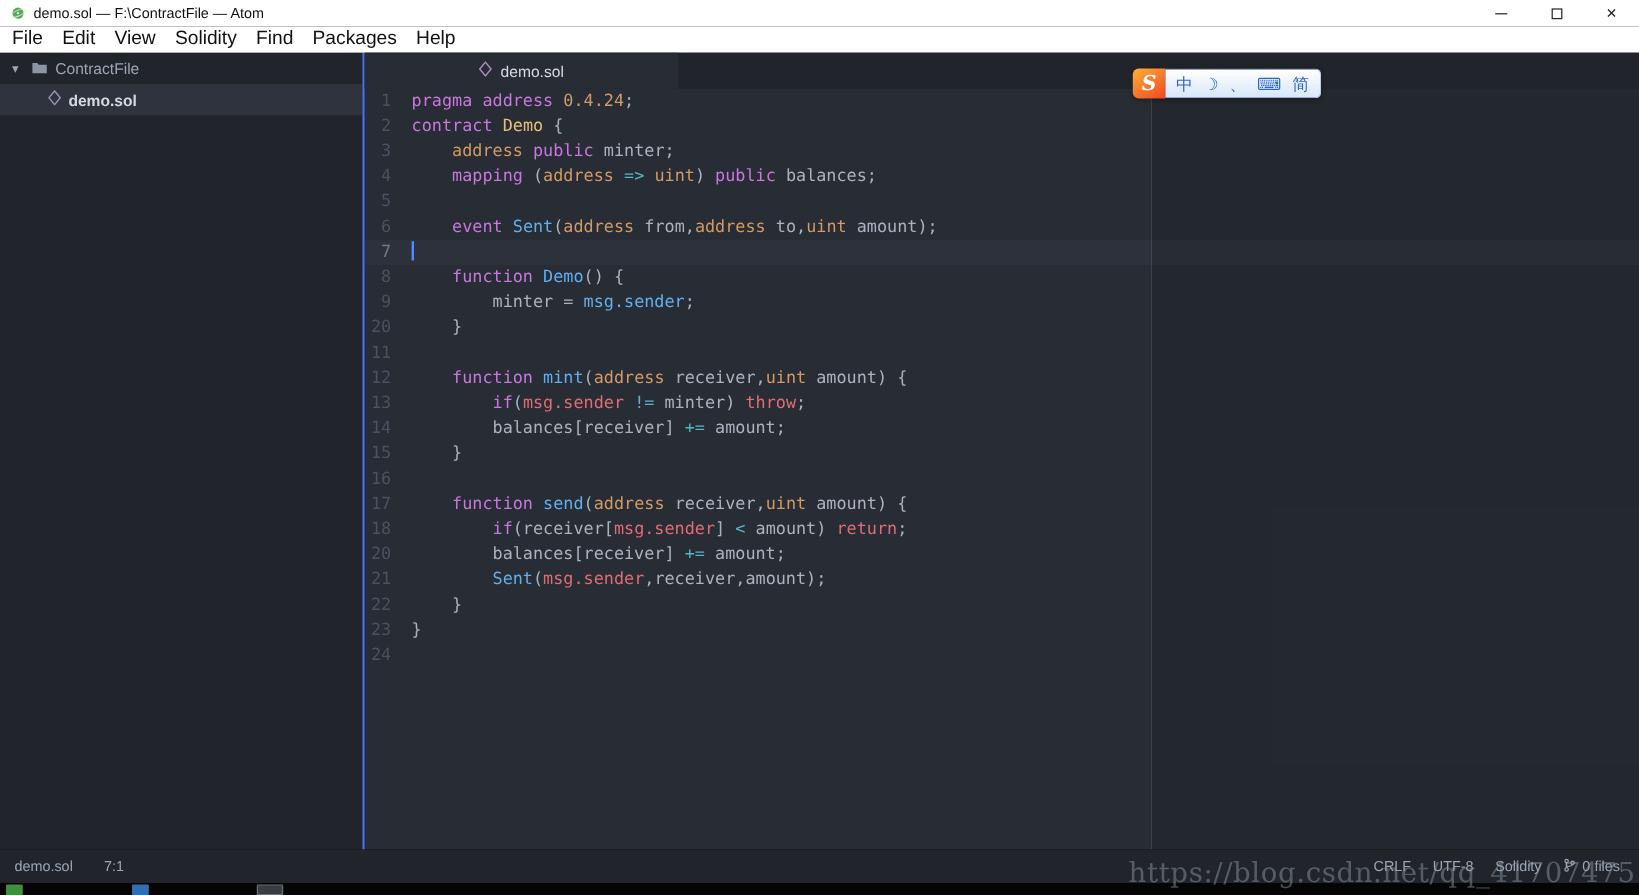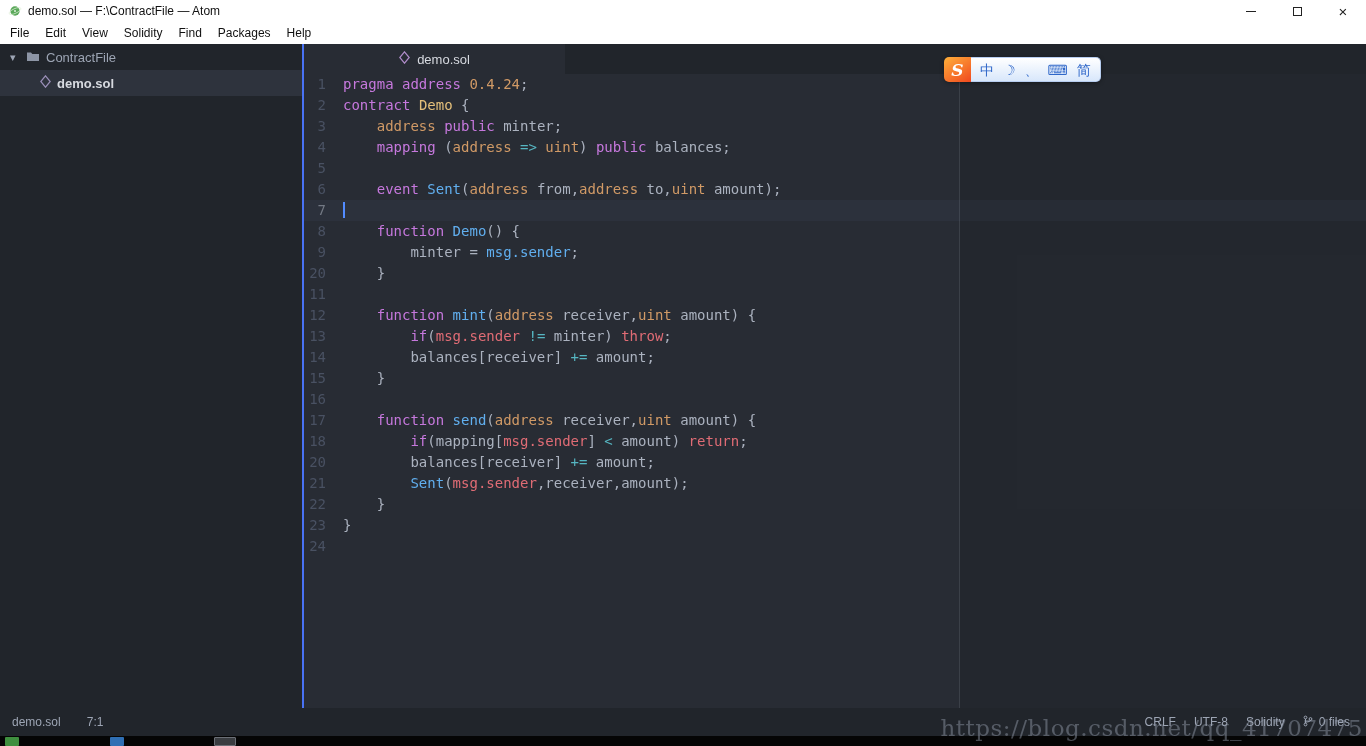--- a/index.html
+++ b/index.html
@@ -15,21 +15,21 @@
   }
   
   .titlebar{height:22px;background:#ffffff;display:flex;align-items:center;color:#111;font-size:12px}
   .titlebar .app-icon{margin:0 6px 0 8px;display:flex;align-items:center}
   .win-controls{margin-left:auto;display:flex;height:100%}
   .win-btn{width:46px;display:flex;align-items:center;justify-content:center;color:#222;font-size:13px;cursor:default}
   .win-btn .min-glyph{display:inline-block;width:10px;border-bottom:1px solid #222}
   .win-btn .max-glyph{display:inline-block;width:9px;height:9px;border:1px solid #222}
   .win-btn .close-glyph{font-size:15px;line-height:1}
   
-  .menubar{height:22px;background:#ffffff;display:flex;align-items:center;font-size:12px;color:#111;padding-left:2px}
+  .menubar{height:22px;background:#ffffff;display:flex;align-items:center;font-size:16px;color:#111;padding-left:2px}
   .menu-item{padding:3px 8px}
   
   .main{position:absolute;top:44px;left:0;right:0;bottom:38px;display:flex}
   .tree{width:302px;background:var(--panel);color:#9da5b4;font-size:13px;flex:0 0 302px}
   .tree-header{height:28px;display:flex;align-items:center;justify-content:center;color:#9da5b4}
   .tree-row{height:26px;display:flex;align-items:center;gap:6px;padding-left:10px;white-space:nowrap}
   .tree-row.selected{background:#2e333d;color:#d7dae0;font-weight:bold;padding-left:40px}
   .chevron{font-size:11px;color:#9da5b4;width:10px}
   .divider{width:2px;background:var(--divider);flex:0 0 2px}
   .editor-col{flex:1;display:flex;flex-direction:column;background:var(--bg);min-width:0}
@@ -152,21 +152,21 @@
           <div class="code-line"><span class="gutter-num">8</span><span class="code-text"><span class="tk-d">    </span><span class="tk-k">function</span><span class="tk-d"> </span><span class="tk-f">Demo</span><span class="tk-d">() {</span></span></div>
           <div class="code-line"><span class="gutter-num">9</span><span class="code-text"><span class="tk-d">        minter = </span><span class="tk-f">msg.sender</span><span class="tk-d">;</span></span></div>
           <div class="code-line"><span class="gutter-num">20</span><span class="code-text"><span class="tk-d">    }</span></span></div>
           <div class="code-line"><span class="gutter-num">11</span><span class="code-text"></span></div>
           <div class="code-line"><span class="gutter-num">12</span><span class="code-text"><span class="tk-d">    </span><span class="tk-k">function</span><span class="tk-d"> </span><span class="tk-f">mint</span><span class="tk-d">(</span><span class="tk-t">address</span><span class="tk-d"> receiver,</span><span class="tk-t">uint</span><span class="tk-d"> amount) {</span></span></div>
           <div class="code-line"><span class="gutter-num">13</span><span class="code-text"><span class="tk-d">        </span><span class="tk-k">if</span><span class="tk-d">(</span><span class="tk-r">msg.sender</span><span class="tk-d"> </span><span class="tk-o">!=</span><span class="tk-d"> minter) </span><span class="tk-r">throw</span><span class="tk-d">;</span></span></div>
           <div class="code-line"><span class="gutter-num">14</span><span class="code-text"><span class="tk-d">        balances[receiver] </span><span class="tk-o">+=</span><span class="tk-d"> amount;</span></span></div>
           <div class="code-line"><span class="gutter-num">15</span><span class="code-text"><span class="tk-d">    }</span></span></div>
           <div class="code-line"><span class="gutter-num">16</span><span class="code-text"></span></div>
           <div class="code-line"><span class="gutter-num">17</span><span class="code-text"><span class="tk-d">    </span><span class="tk-k">function</span><span class="tk-d"> </span><span class="tk-f">send</span><span class="tk-d">(</span><span class="tk-t">address</span><span class="tk-d"> receiver,</span><span class="tk-t">uint</span><span class="tk-d"> amount) {</span></span></div>
-          <div class="code-line"><span class="gutter-num">18</span><span class="code-text"><span class="tk-d">        </span><span class="tk-k">if</span><span class="tk-d">(mapping[</span><span class="tk-r">msg.sender</span><span class="tk-d">] </span><span class="tk-o">&lt;</span><span class="tk-d"> amount) </span><span class="tk-r">return</span><span class="tk-d">;</span></span></div>
+          <div class="code-line"><span class="gutter-num">18</span><span class="code-text"><span class="tk-d">        </span><span class="tk-k">if</span><span class="tk-d">(receiver[</span><span class="tk-r">msg.sender</span><span class="tk-d">] </span><span class="tk-o">&lt;</span><span class="tk-d"> amount) </span><span class="tk-r">return</span><span class="tk-d">;</span></span></div>
           <div class="code-line"><span class="gutter-num">20</span><span class="code-text"><span class="tk-d">        balances[receiver] </span><span class="tk-o">+=</span><span class="tk-d"> amount;</span></span></div>
           <div class="code-line"><span class="gutter-num">21</span><span class="code-text"><span class="tk-d">        </span><span class="tk-f">Sent</span><span class="tk-d">(</span><span class="tk-r">msg.sender</span><span class="tk-d">,receiver,amount);</span></span></div>
           <div class="code-line"><span class="gutter-num">22</span><span class="code-text"><span class="tk-d">    }</span></span></div>
           <div class="code-line"><span class="gutter-num">23</span><span class="code-text"><span class="tk-d">}</span></span></div>
           <div class="code-line"><span class="gutter-num">24</span><span class="code-text"></span></div>
         </div>
     </div>
   </div>
 </div>
 

